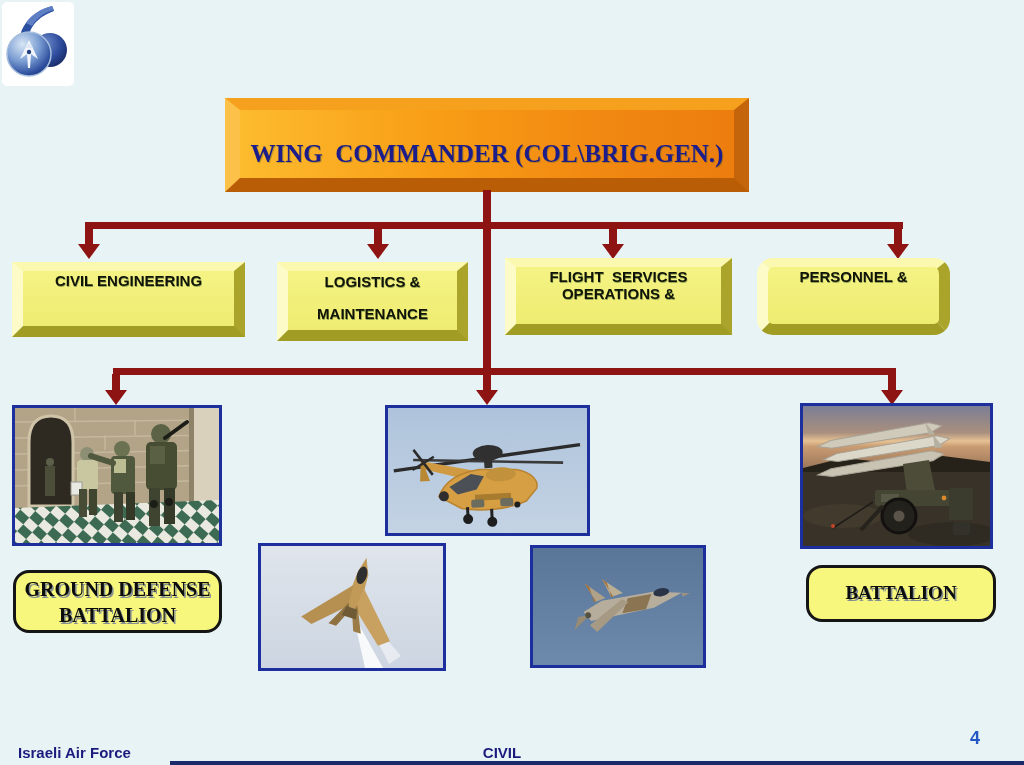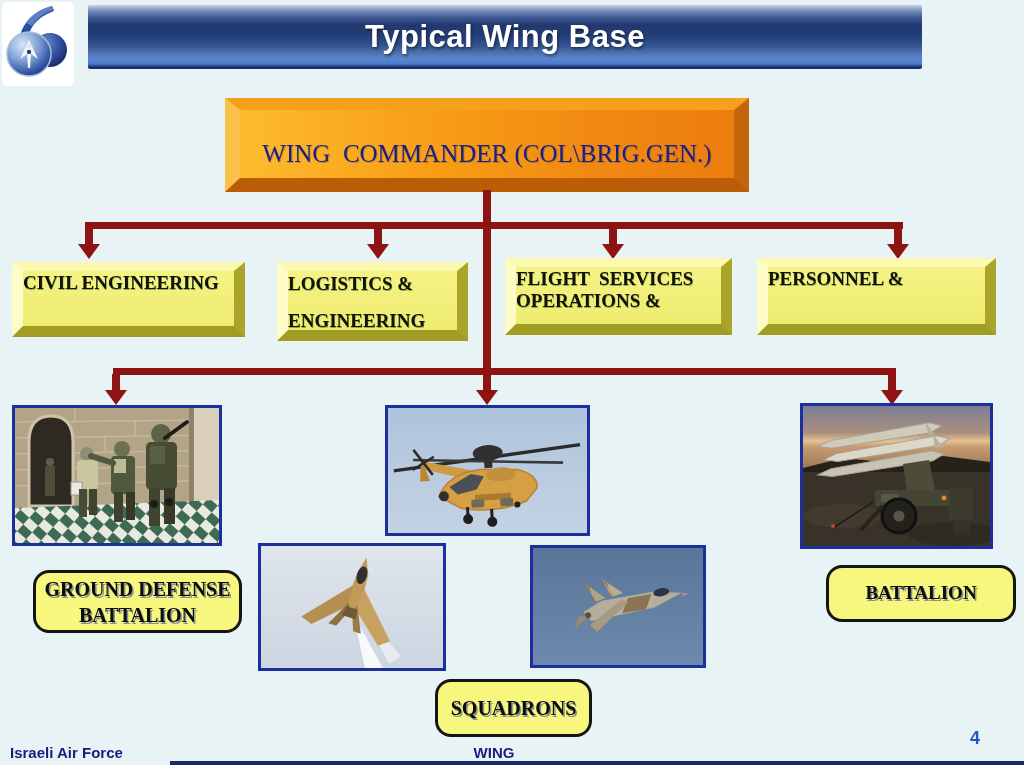--- a/index.html
+++ b/index.html
@@ -28,67 +28,66 @@
 
   
   .cmd-box {
     left: 225px; top: 98px; width: 524px; height: 94px; box-sizing: border-box;
     border-style: solid; border-width: 12px 15px 14px 15px;
     border-color: #f5a11d #c4650b #b95d07 #fcc149;
     background: linear-gradient(90deg,#fdbb2e 0%,#f89d15 40%,#f28a12 70%,#ec7d0e 100%);
     display: flex; align-items: center; justify-content: center;
   }
   .cmd-text {
-    font-family: "Liberation Serif", serif; font-weight: normal;
+    font-family: "Liberation Serif", serif; font-weight: bold;
     font-size: 25px; color: #1c1c8a; white-space: pre;
     text-shadow: 1px 1px 0 rgba(60,90,40,0.35);
     margin-top: 20px;
   }
 
   
   .cline { background: #8e1313; }
   .stub  { width: 8px; background: #8e1313; }
   .ah {
     width: 0; height: 0;
     border-left: 11px solid transparent; border-right: 11px solid transparent;
     border-top: 15px solid #8e1313;
   }
 
   
   .ybox {
     box-sizing: border-box;
     border-style: solid; border-width: 9px 11px 11px 11px;
     border-color: #fbf9b0 #aaa52a #a09c24 #fdfcc8;
     background: linear-gradient(180deg,#f5f384 0%,#eeec70 100%);
-    font-family: Liberation Serif, serif; font-weight: bold;
-    font-size: 19px; color: #101408; text-align: left;
+    font-family: Liberation Sans, sans-serif; font-weight: bold;
+    font-size: 15px; color: #101408; text-align: center;
     text-shadow: 0.5px 0.5px 0 rgba(20,60,20,0.4);
   }
   .ybox span { display: block; white-space: pre; }
 
   
   .photo {
     box-sizing: border-box; border: 3px solid #1c2f9c; background: #9fb4cc;
   }
   .photo svg { display: block; width: 100%; height: 100%; }
 
   
   .pill {
     box-sizing: border-box;
     background: #f7f77e; border: 3px solid #151515; border-radius: 16px;
     display: flex; flex-direction: column; align-items: center; justify-content: center;
     font-family: "Liberation Serif", serif; font-weight: bold;
     font-size: 20px; color: #0c0c0c; text-align: center; line-height: 1.3;
     text-shadow: 1.5px 1.5px 0 rgba(40,60,160,0.55);
-    margin-left: 20px;
   }
   .pill span { display: block; white-space: pre; }
 
   
-  .footer-text { color: #1b1b7e; font-weight: bold; font-size: 15px; }
+  .footer-text { color: #1b1b7e; font-weight: bold; font-size: 15px; margin-left: 8px; }
   .page-num { color: #2257c4; font-weight: bold; font-size: 18px; }
   .bottom-bar { left: 170px; top: 761px; width: 854px; height: 4px; background: #1b2a6b; }
 </style>
 </head>
 <body>
 
 <div id="slide">
 
   <div class="abs logo-tile">
     <svg viewBox="0 0 72 84" width="72" height="84">
@@ -108,23 +107,20 @@
       <path d="M50 4 C27 11 13 28 19 50 L28 45 C23 31 32 16 52 9 Z" fill="#2a4fa0"></path>
       <path d="M50 4 C38 7 29 13 24 21 L30 24 C35 16 43 10 52 8 Z" fill="#5f7fc4"></path>
       <circle cx="48" cy="48" r="17" fill="url(#ball)"></circle>
       <circle cx="27" cy="52" r="22" fill="url(#disc)" stroke="#a8bedd" stroke-width="1.5"></circle>
       <path d="M27 38 L18 57 L25 52 L26 66 L28 66 L29 52 L36 57 Z" fill="#f2f6fb"></path>
       <path d="M23 46 L31 46 L27 41 Z" fill="#dfe8f4"></path>
       <circle cx="27" cy="50" r="2.2" fill="#23407f"></circle>
     </svg>
   </div>
 
-  <div class="abs title-bar">
-    <div class="title-text">Typical Wing Base</div>
-  </div>
 
   <div class="abs cmd-box">
     <div class="cmd-text">WING  COMMANDER (COL\BRIG.GEN.)</div>
   </div>
 
   <div class="abs cline" style="left:483px;top:190px;width:8px;height:183px;"></div>
   <div class="abs cline" style="left:85px;top:222px;width:818px;height:7px;"></div>
 
   <div class="abs stub" style="left:85px;top:228px;height:17px;"></div>
   <div class="abs ah" style="left:78px;top:244px;"></div>
@@ -142,27 +138,27 @@
   <div class="abs ah" style="left:476px;top:390px;"></div>
   <div class="abs stub" style="left:888px;top:374px;height:17px;"></div>
   <div class="abs ah" style="left:881px;top:390px;"></div>
 
   <div class="abs ybox" style="left:12px;top:262px;width:233px;height:75px;padding-top:1px;">
     <span>CIVIL ENGINEERING</span>
     <span></span>
   </div>
   <div class="abs ybox" style="left:277px;top:262px;width:191px;height:79px;padding-top:2px;">
     <span style="margin-bottom:15px;">LOGISTICS &amp;</span>
-    <span>ENGINEERING</span>
+    <span>MAINTENANCE</span>
   </div>
   <div class="abs ybox" style="left:505px;top:258px;width:227px;height:77px;padding-top:1px;">
     <span>FLIGHT  SERVICES</span>
     <span>OPERATIONS &amp;</span>
   </div>
-  <div class="abs ybox" style="left:757px;top:258px;width:239px;height:77px;padding-top:1px;">
+  <div class="abs ybox" style="left:757px;top:258px;width:193px;height:77px;padding-top:1px;border-radius:16px;">
     <span>PERSONNEL &amp;</span>
   </div>
 
   <div class="abs photo" style="left:12px;top:405px;width:210px;height:141px;">
     <svg viewBox="0 0 204 135" preserveAspectRatio="none">
       <defs>
         <pattern id="chk" width="24" height="24" patternUnits="userSpaceOnUse" patternTransform="rotate(42) scale(1,0.75)">
           <rect width="24" height="24" fill="#e9e9df"></rect>
           <rect width="12" height="12" fill="#3c6a52"></rect>
           <rect x="12" y="12" width="12" height="12" fill="#3c6a52"></rect>
@@ -328,25 +324,22 @@
       <line x1="30" y1="122" x2="70" y2="96" stroke="#1e1c18" stroke-width="1.5"></line>
       <circle cx="141" cy="92" r="2.4" fill="#d98a2a"></circle>
       <circle cx="30" cy="120" r="2" fill="#c4452a"></circle>
     </svg>
   </div>
 
   <div class="abs pill" style="left:13px;top:570px;width:209px;height:63px;">
     <span>GROUND DEFENSE</span>
     <span>BATTALION</span>
   </div>
-  <div class="abs pill" style="left:415px;top:679px;width:157px;height:58px;">
-    <span>SQUADRONS</span>
-  </div>
   <div class="abs pill" style="left:806px;top:565px;width:190px;height:57px;font-size:19px;">
     <span>BATTALION</span>
   </div>
 
   <div class="abs footer-text" style="left:10px;top:744px;">Israeli Air Force</div>
-  <div class="abs footer-text" style="left:424px;top:744px;width:140px;text-align:center;">WING</div>
+  <div class="abs footer-text" style="left:424px;top:744px;width:140px;text-align:center;">CIVIL</div>
   <div class="abs page-num" style="left:960px;top:728px;width:30px;text-align:center;">4</div>
   <div class="abs bottom-bar"></div>
 
 </div>
 
 </body></html>

